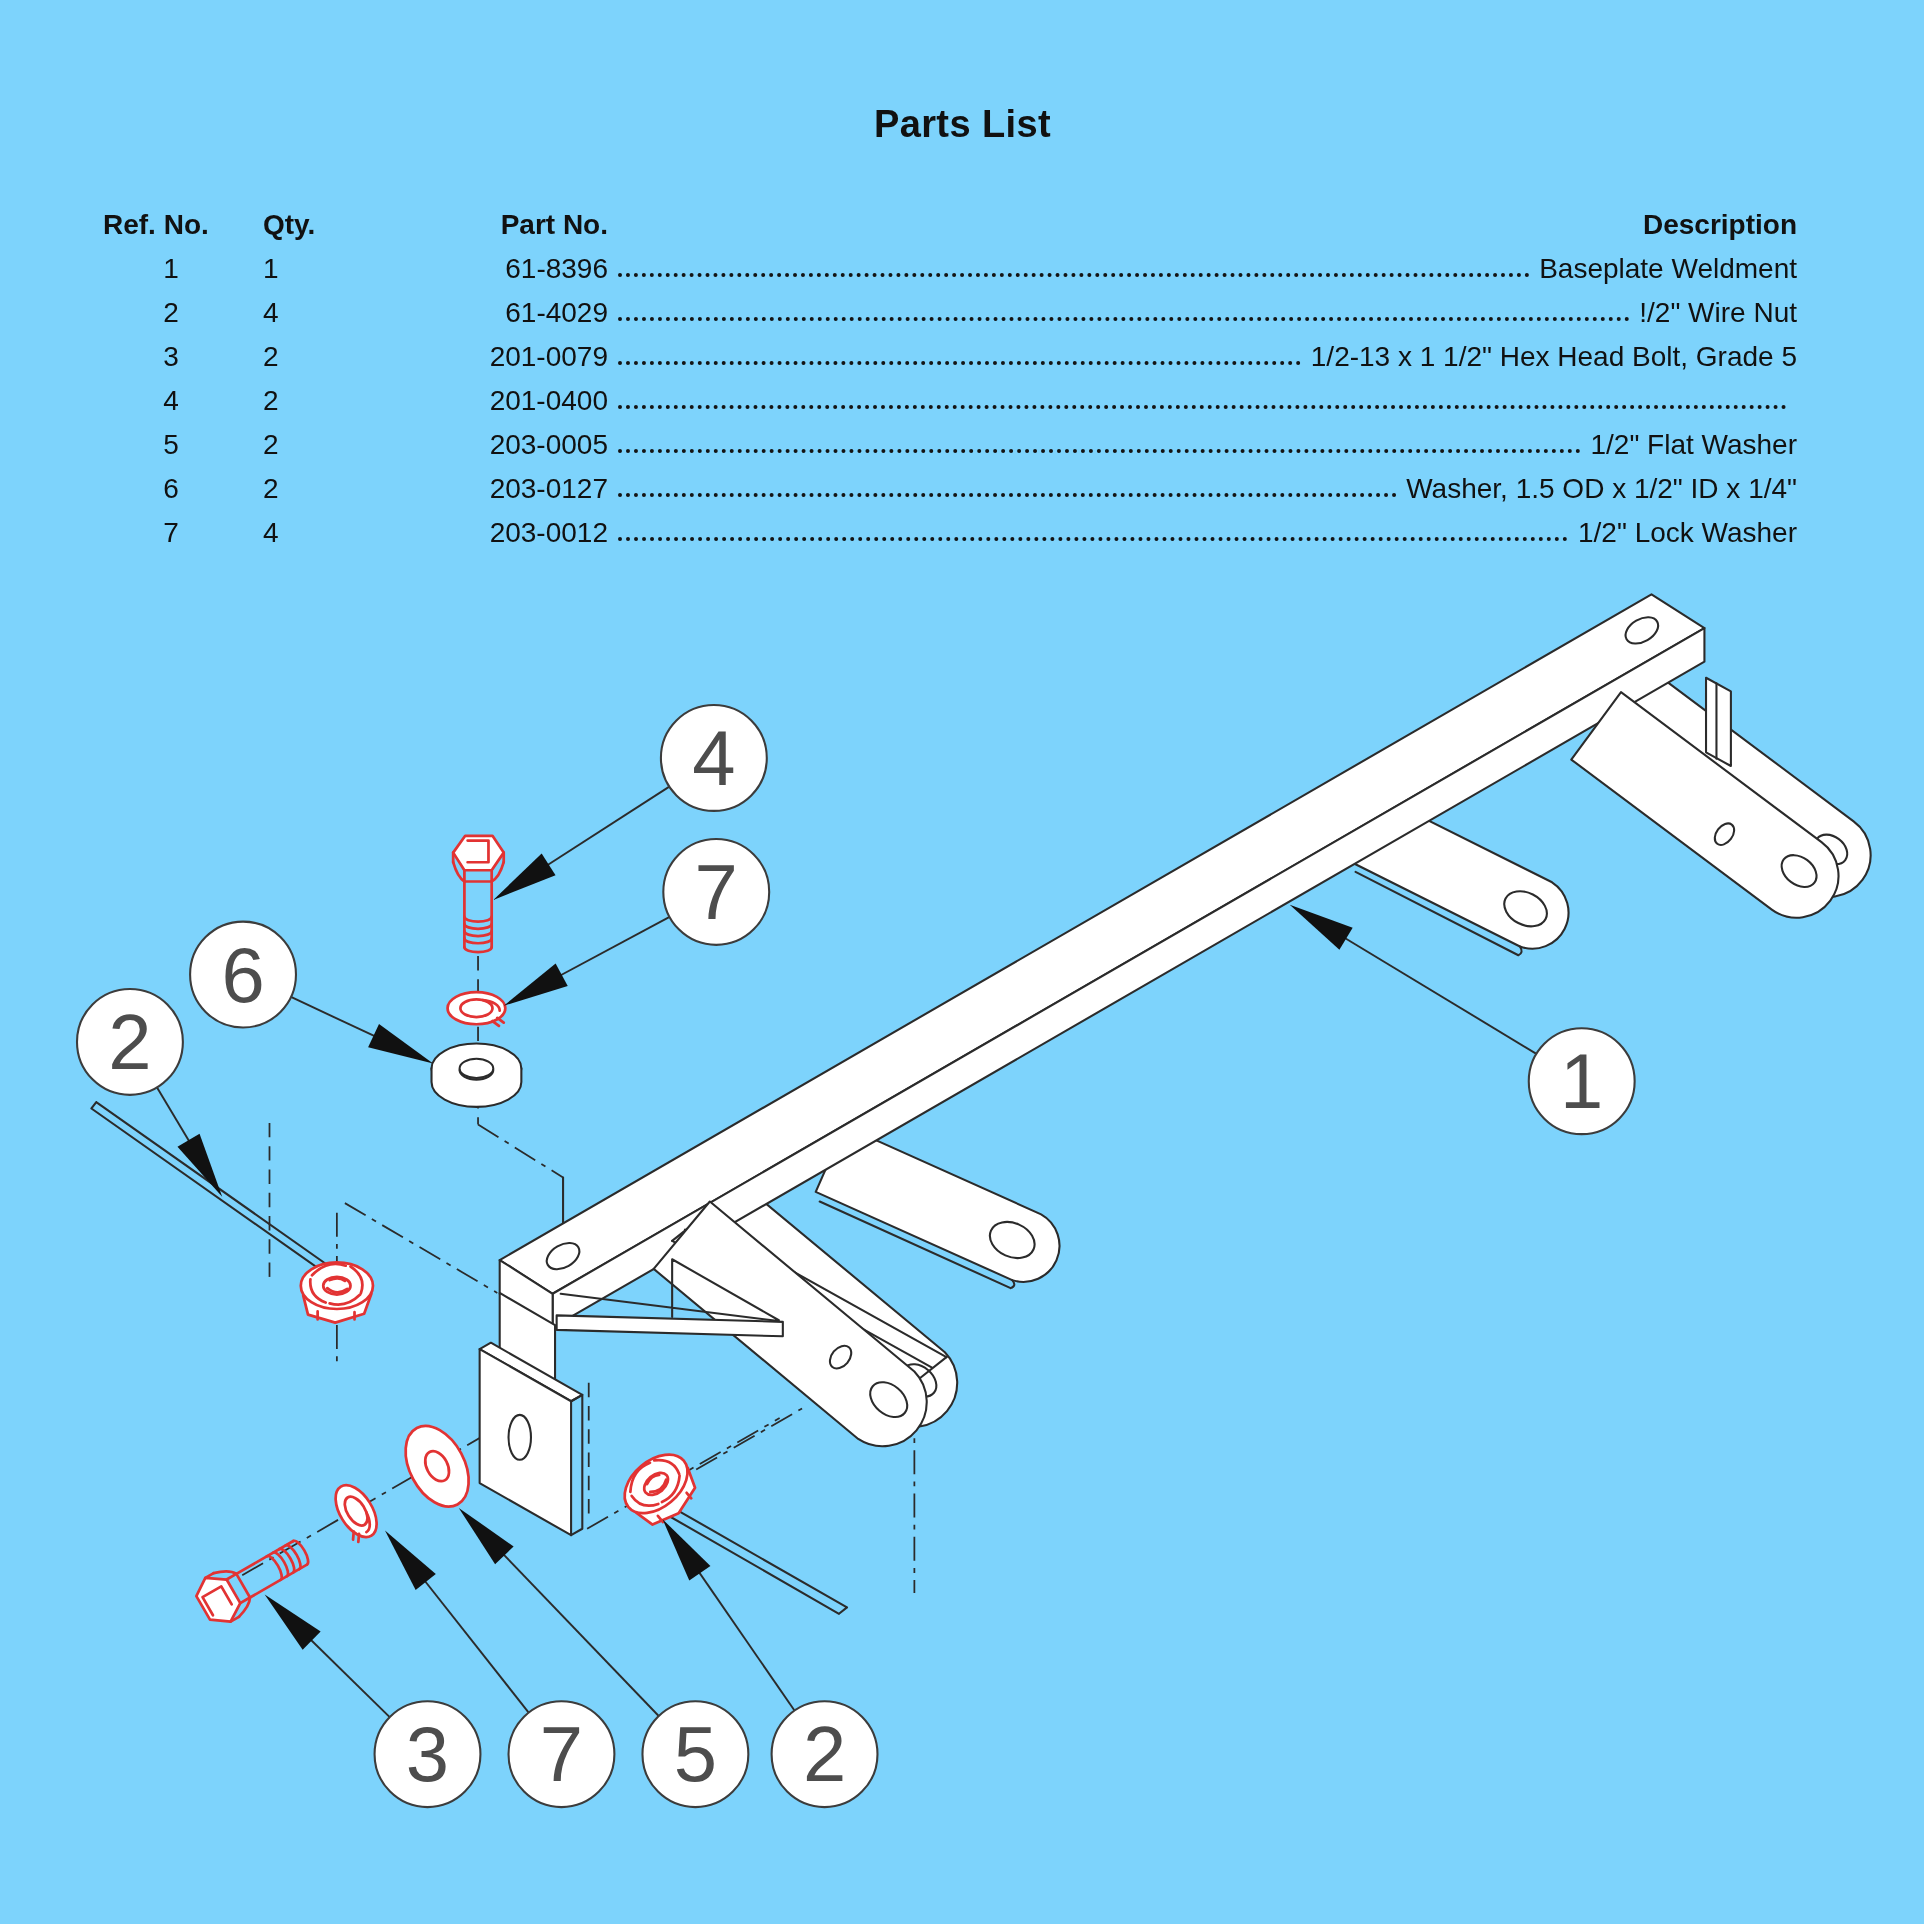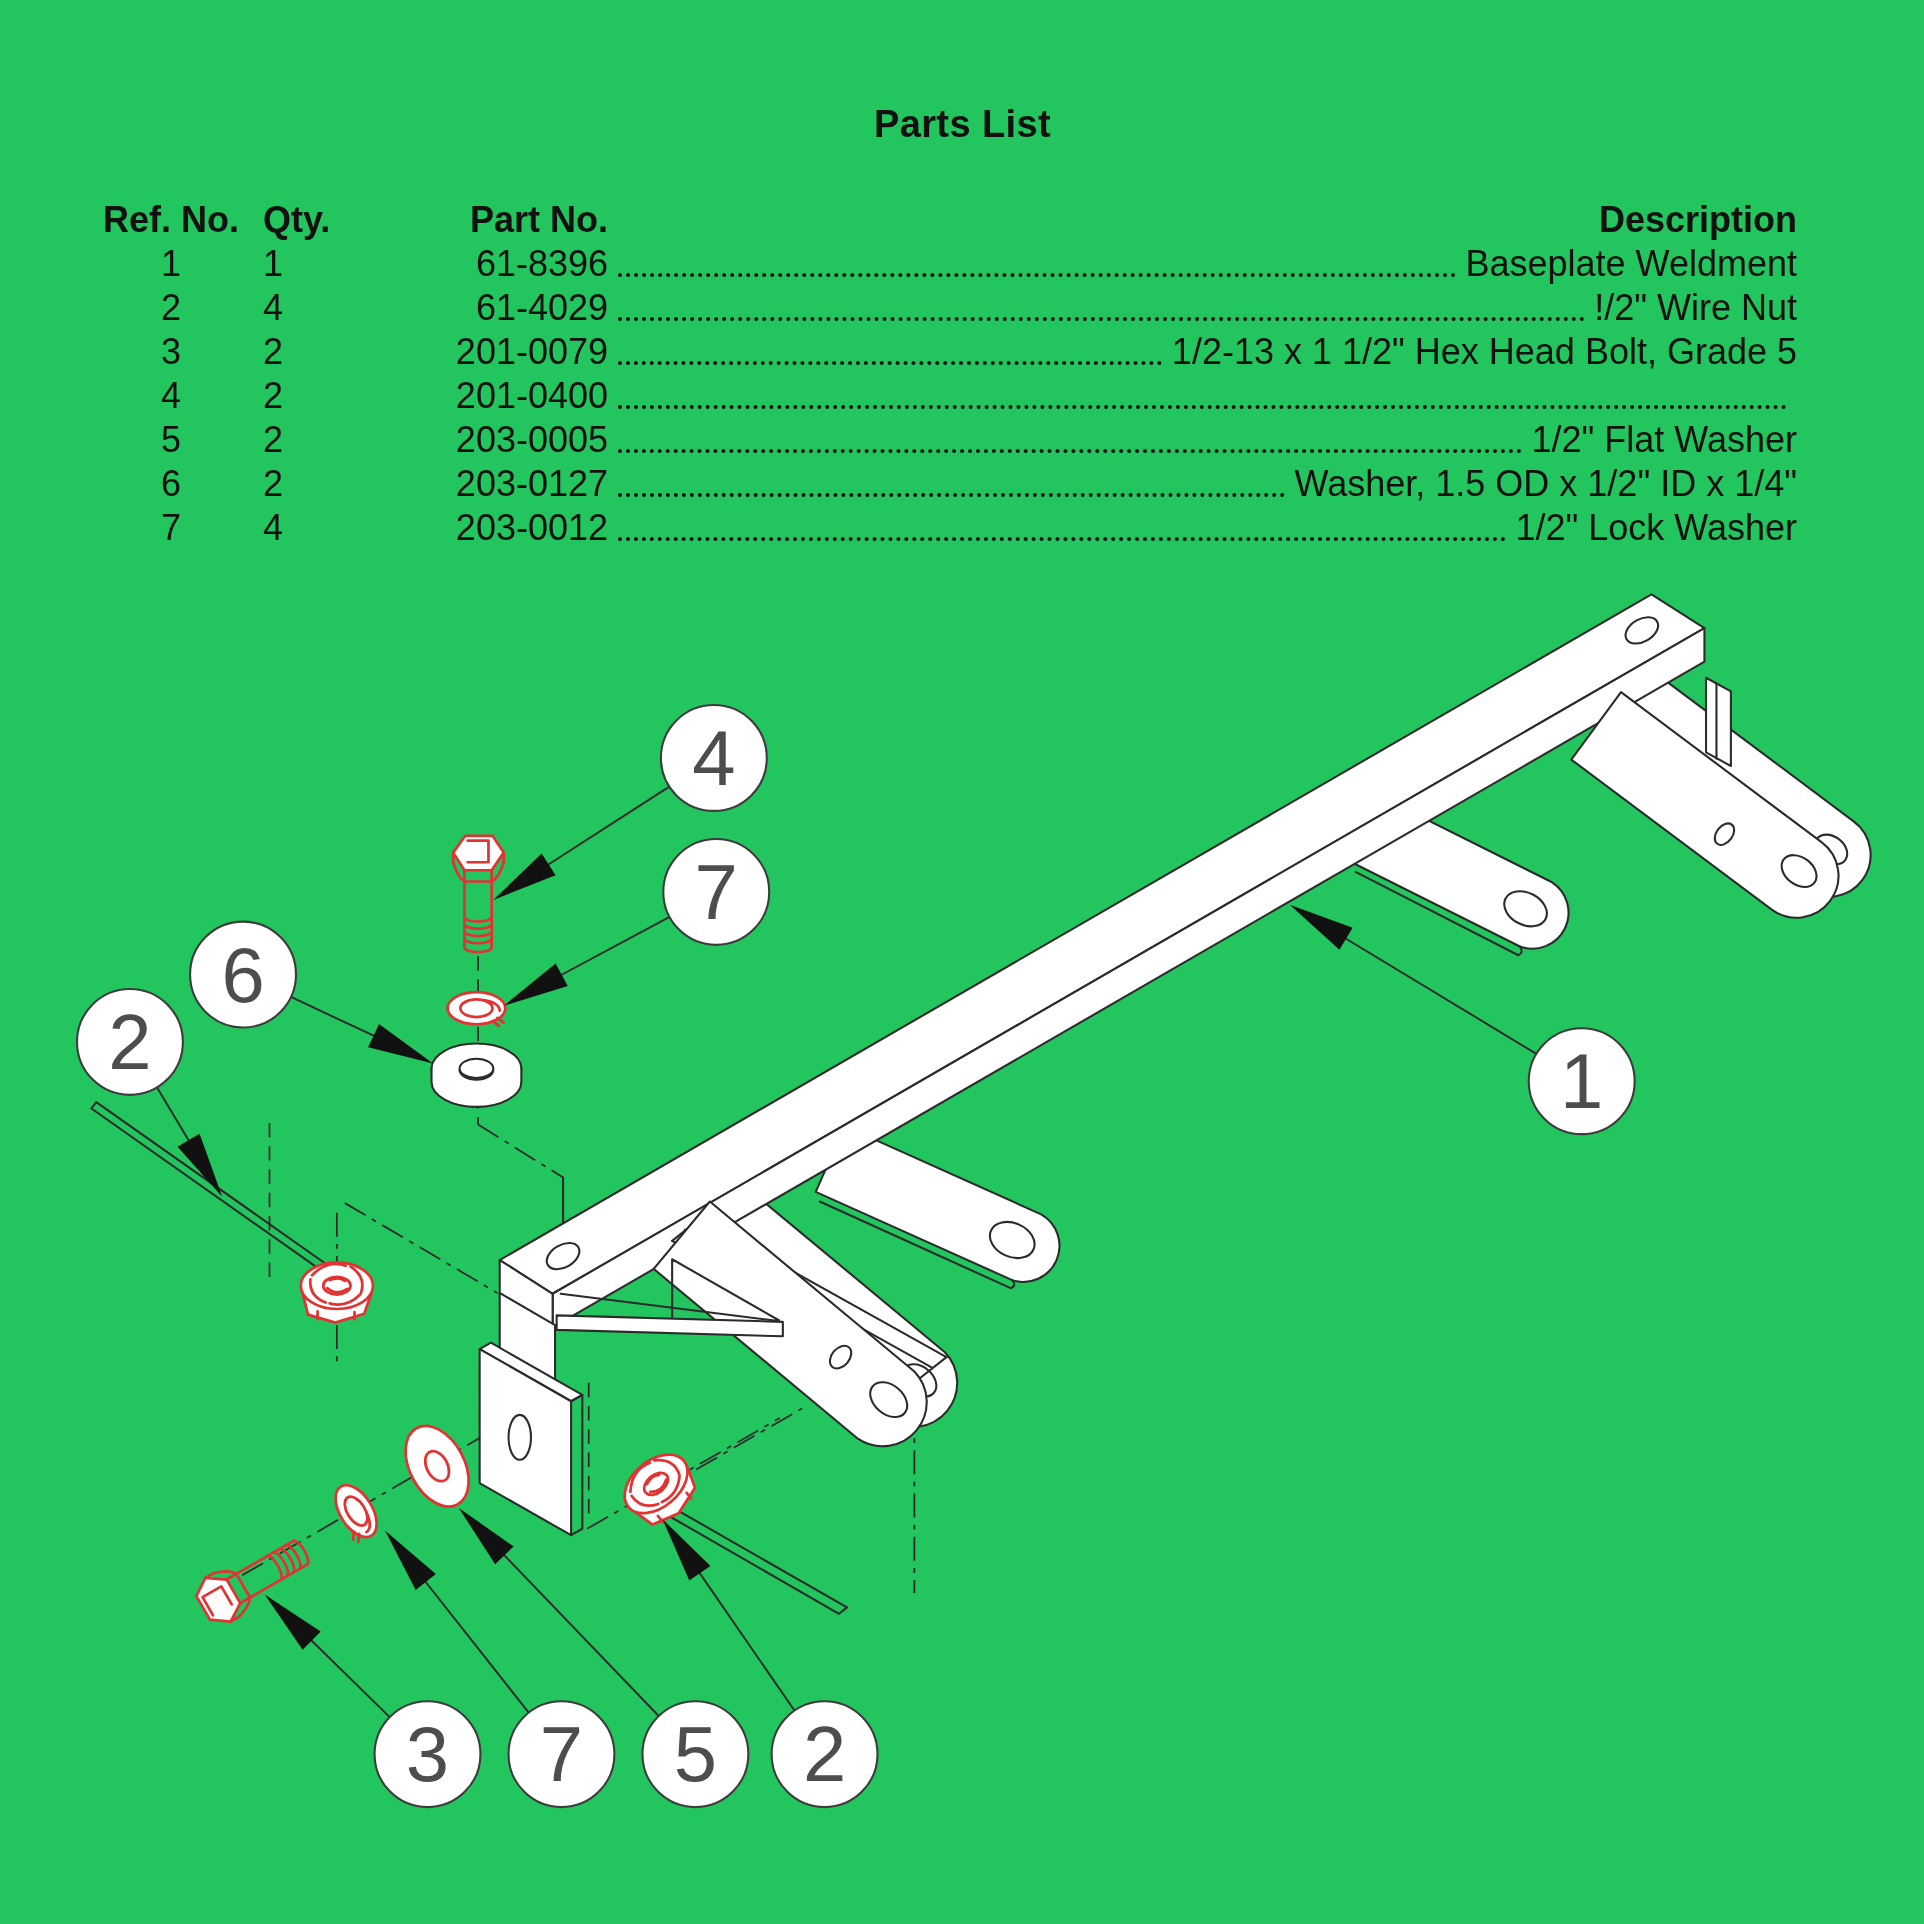--- a/index.html
+++ b/index.html
@@ -1,21 +1,21 @@
 <!DOCTYPE html>
 <html style="font-size:13px"><head>
 <meta charset="utf-8">
 <style>
   html,body{margin:0;padding:0;background:#ffffff;}
-  .page{position:relative;width:1925px;height:1925px;background:#22c55e;overflow:hidden;
+  .page{position:relative;width:1925px;height:1925px;background:#7dd3fc;overflow:hidden;
         font-family:"Liberation Sans", sans-serif;color:#111;text-decoration:underline;}
   .title{position:absolute;top:103px;left:0;width:1925px;text-align:center;
          font-size:38px;font-weight:bold;letter-spacing:0.4px;}
   .plist{position:absolute;top:195px;left:103px;width:1694px;}
-  .prow{display:flex;align-items:flex-end;height:44px;font-size:36px;line-height:1.05;}
+  .prow{display:flex;align-items:flex-end;height:44px;font-size:28px;line-height:1.05;}
   .prow.header{font-weight:bold;}
   .c-ref{width:160px;text-align:left;}
   .prow:not(.header) .c-ref{text-align:center;width:136px;padding-right:24px;}
   .c-qty{width:104px;}
   .prow:not(.header) .c-qty{width:104px;}
   .c-part{width:197px;text-align:right;padding-left:44px;white-space:nowrap;}
   .c-dots{flex:1;border-bottom:4px dotted #141414;margin:0 9.6px 5.6px 9.6px;height:8px;}
   .c-desc{white-space:nowrap;text-align:left;}
   svg.diagram{position:absolute;left:0;top:0;width:1925px;height:1925px;}
   .blk{stroke:#2b2b2b;stroke-width:2.6;fill:none;stroke-linecap:round;stroke-linejoin:round;}

